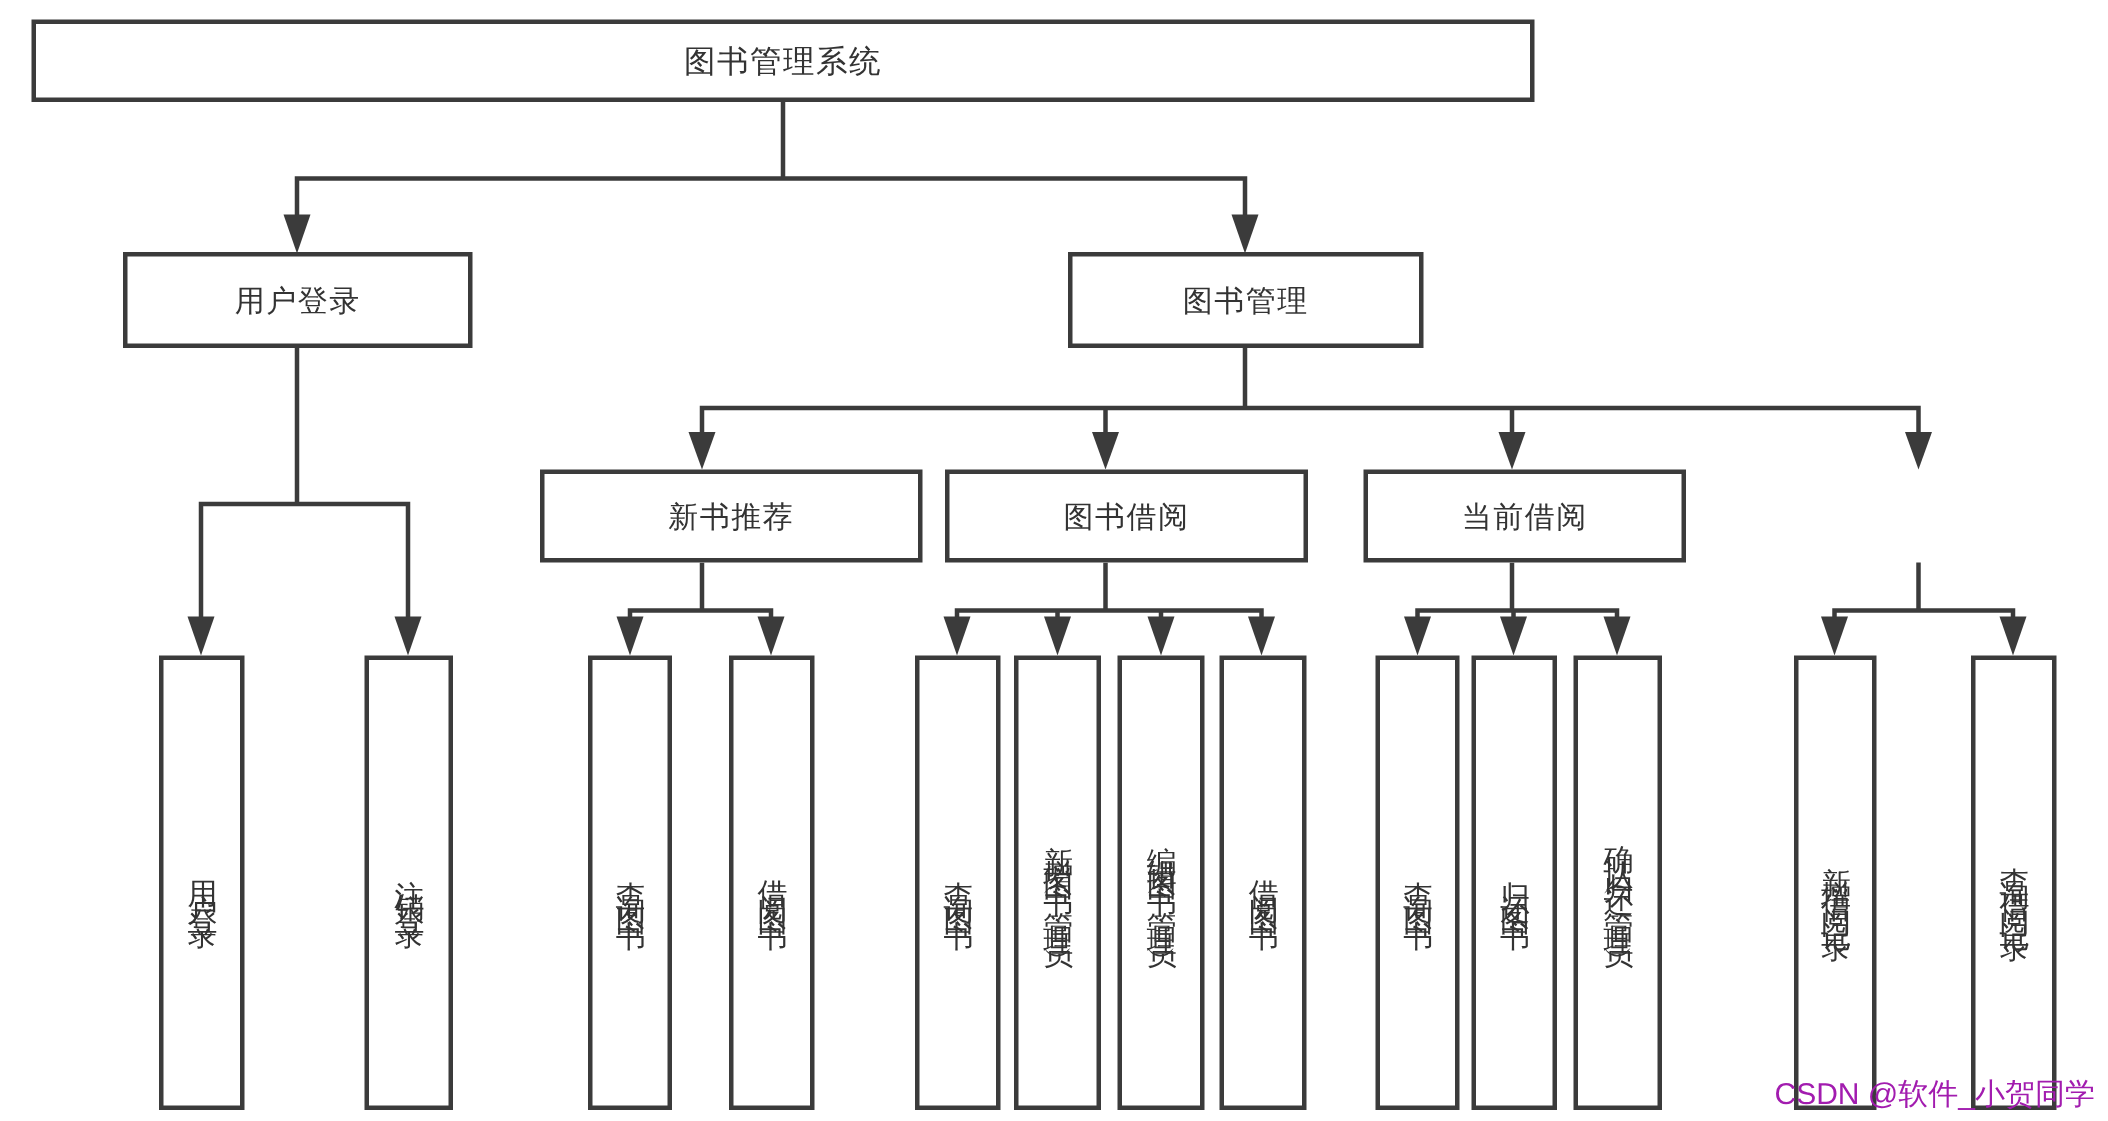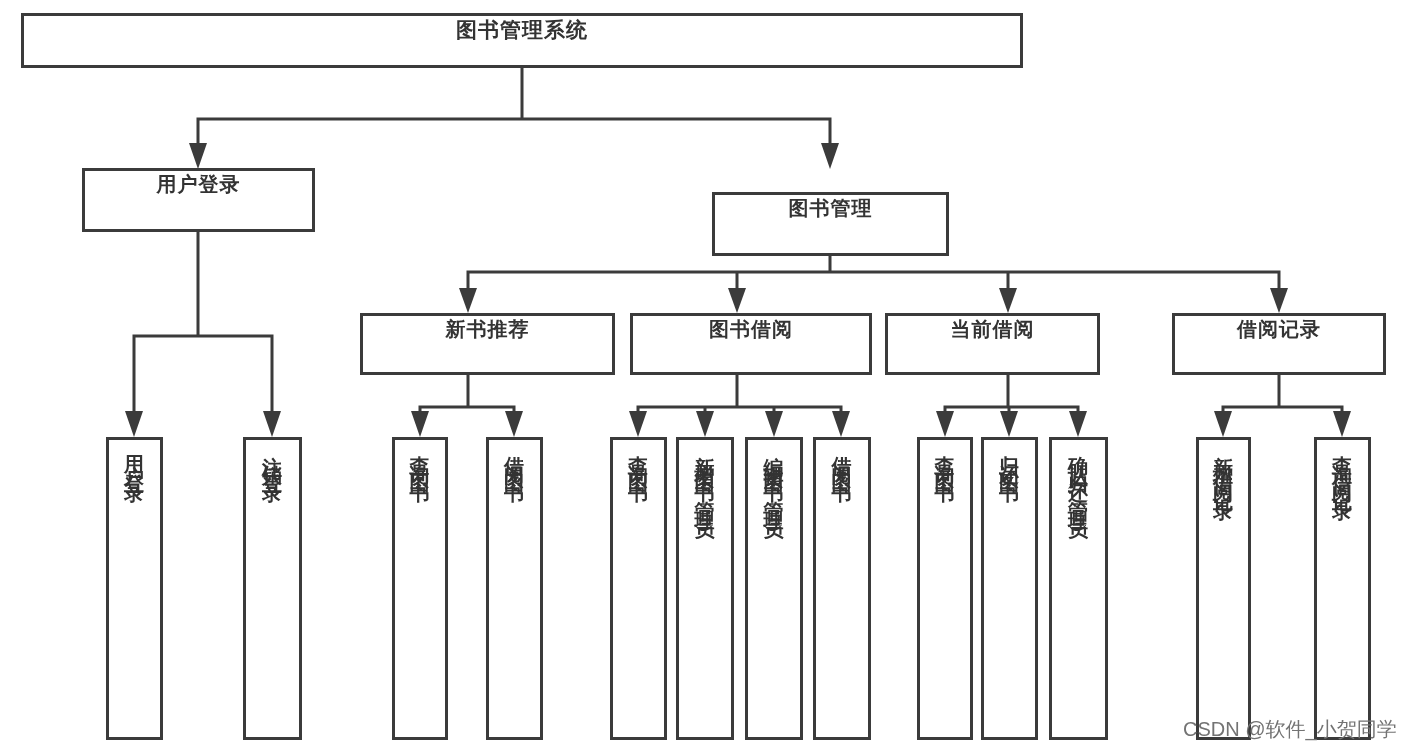--- a/index.html
+++ b/index.html
@@ -15,41 +15,41 @@
     position: absolute;
     left: 0; top: 0;
     z-index: 0;
   }
   .box {
     position: absolute;
     box-sizing: border-box;
     border: 3px solid #3b3b3b;
     background: #ffffff;
     display: flex;
+    align-items: center;
     justify-content: center;
     color: #333333;
     z-index: 1;
-    font-weight: bold;
   }
   .hlabel { font-size: 20px; letter-spacing: 1px; white-space: nowrap; }
   .root-label { font-size: 21px; }
   .vtext {
     writing-mode: vertical-rl;
     text-orientation: mixed;
     font-size: 20px;
     letter-spacing: 9px;
     line-height: 1;
     color: #333333;
   }
   .watermark {
     position: absolute;
     left: 1183px;
     top: 716px;
     font-size: 20px;
-    color: #737373;
+    color: #a21caf;
     white-space: nowrap;
     z-index: 2;
   }
 </style>
 </head>
 <body>
 
 <div class="canvas">
 
   <svg class="connectors" width="1405" height="747" fill="none" stroke="#3b3b3b" stroke-width="3">
@@ -102,35 +102,32 @@
     </g>
   </svg>
 
   <div class="box" style="left:21px; top:13px; width:1002px; height:55px;">
     <span class="hlabel root-label">图书管理系统</span>
   </div>
 
   <div class="box" style="left:82px; top:168px; width:233px; height:64px;">
     <span class="hlabel">用户登录</span>
   </div>
-  <div class="box" style="left:712px; top:168px; width:237px; height:64px;margin-top:24px;">
+  <div class="box" style="left:712px; top:168px; width:237px; height:64px;">
     <span class="hlabel">图书管理</span>
   </div>
 
   <div class="box" style="left:360px; top:313px; width:255px; height:62px;">
     <span class="hlabel">新书推荐</span>
   </div>
   <div class="box" style="left:630px; top:313px; width:242px; height:62px;">
     <span class="hlabel">图书借阅</span>
   </div>
-  <div class="box" style="left:885px; top:313px; width:215px; height:62px;">
+  <div class="box" style="left:909px; top:313px; width:215px; height:62px;">
     <span class="hlabel">当前借阅</span>
-  </div>
-  <div class="box" style="left:1172px; top:313px; width:214px; height:62px;">
-    <span class="hlabel">借阅记录</span>
   </div>
 
   <div class="box" style="left:106px; top:437px; width:57px; height:303px;">
     <span class="vtext">用户登录</span>
   </div>
   <div class="box" style="left:243px; top:437px; width:59px; height:303px;">
     <span class="vtext">注销登录</span>
   </div>
 
   <div class="box" style="left:392px; top:437px; width:56px; height:303px;">

